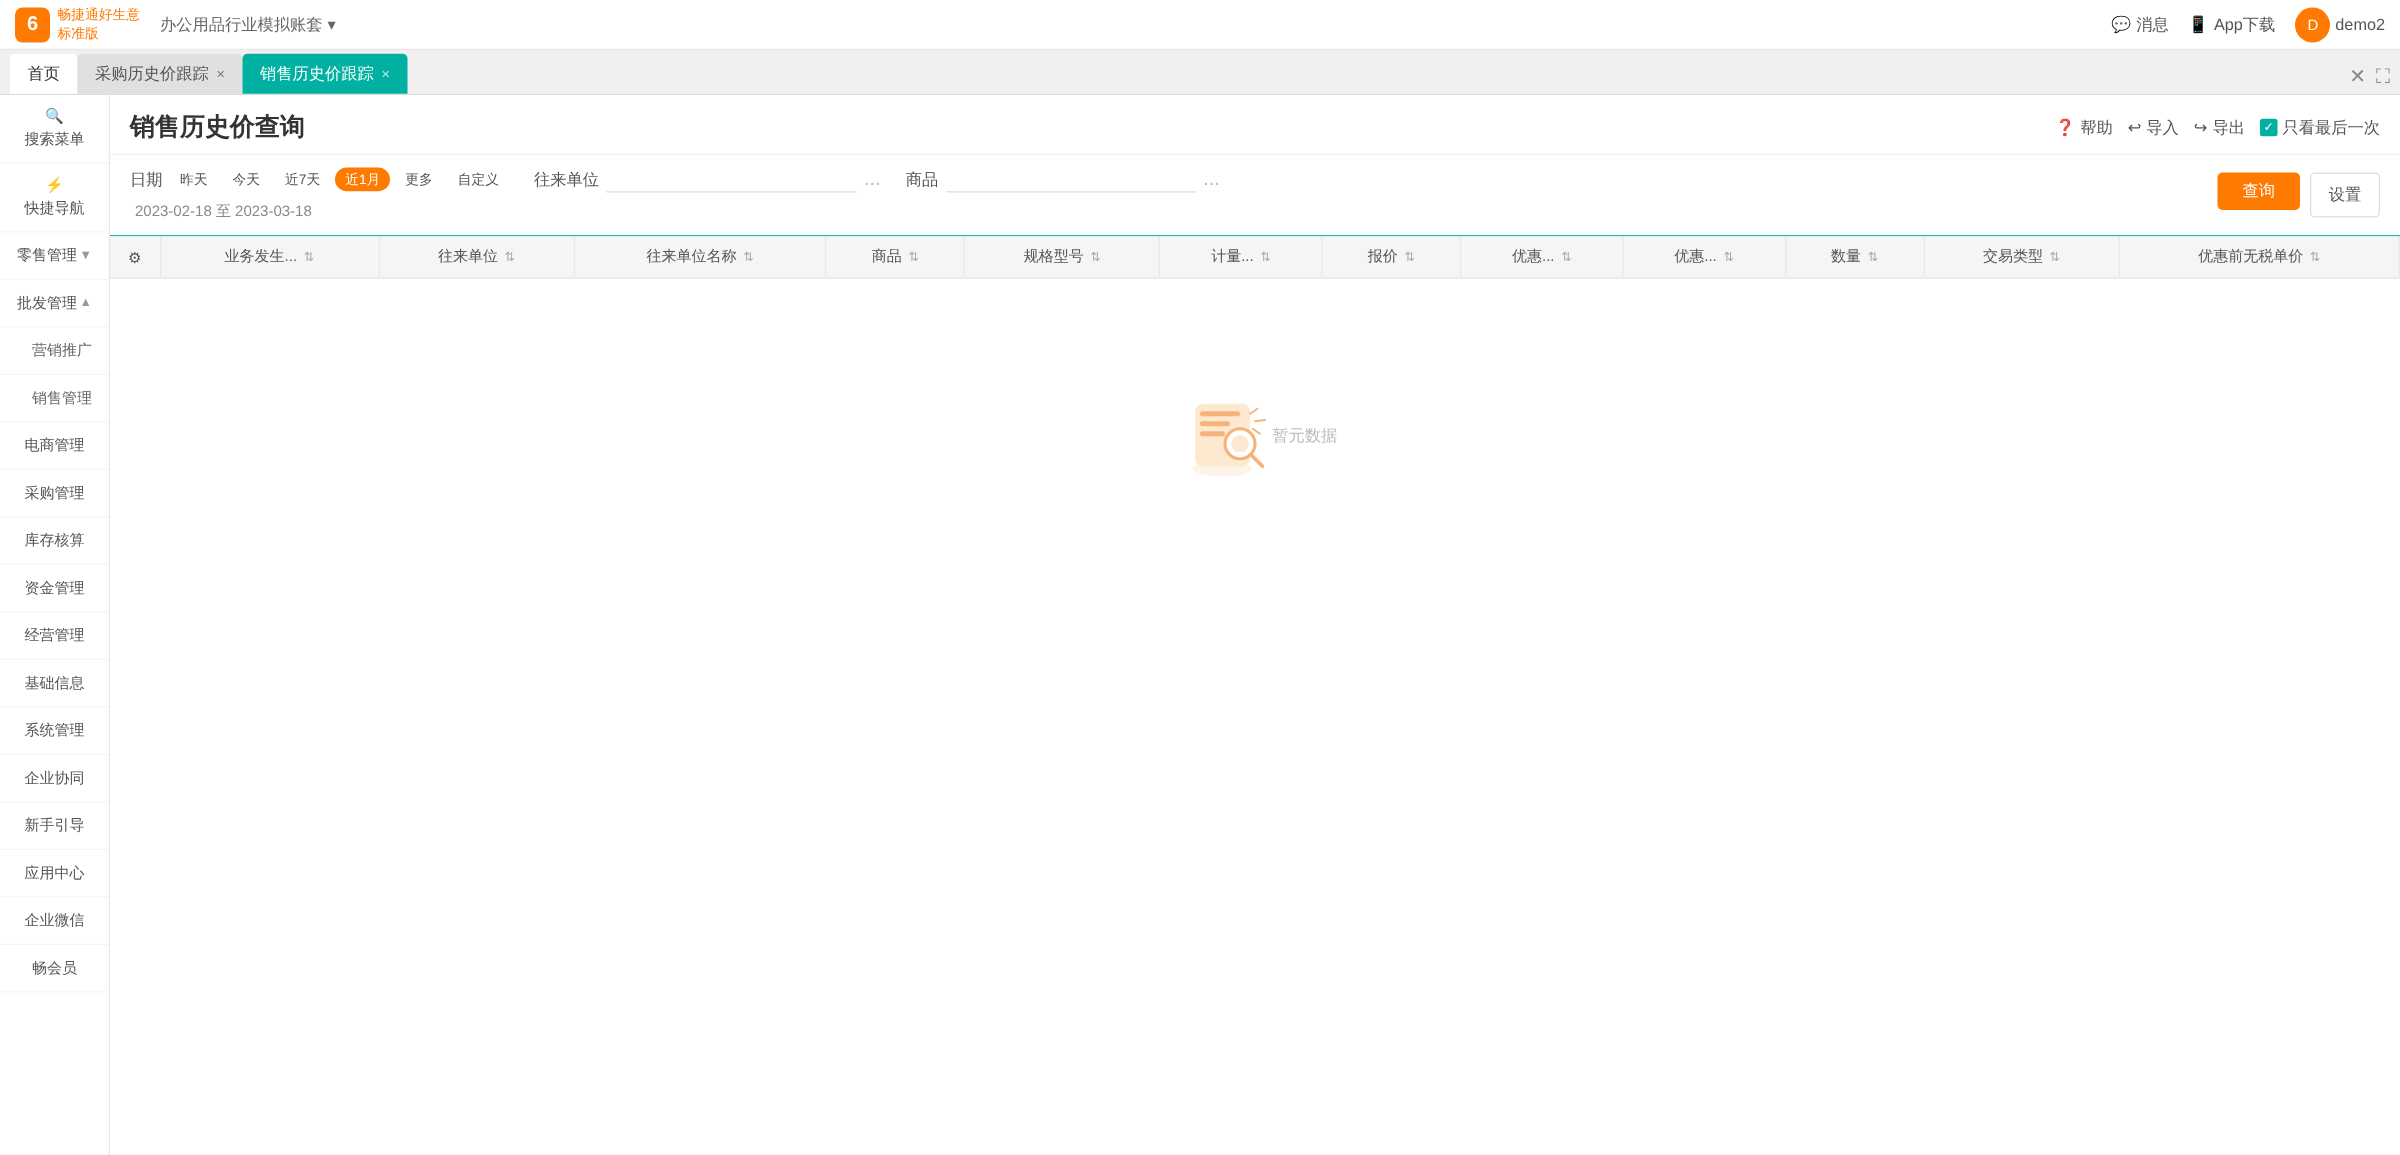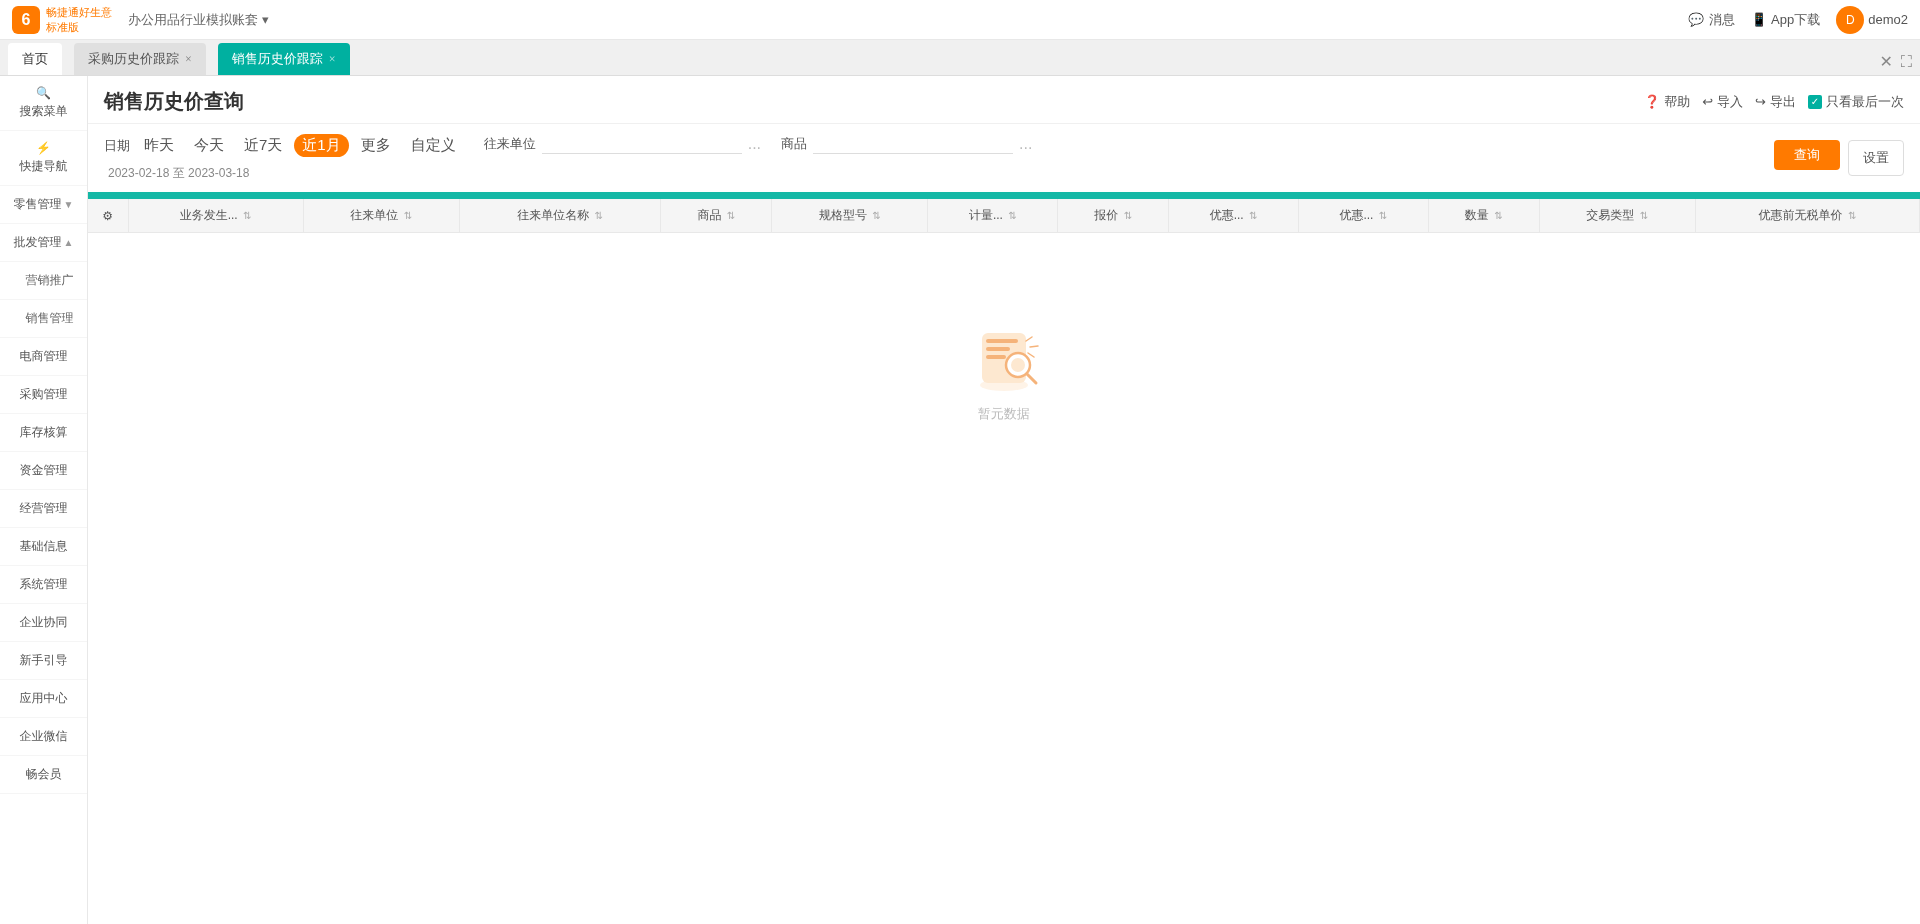--- a/index.html
+++ b/index.html
@@ -40,22 +40,21 @@
       height: 32px;
       display: flex;
       align-items: center;
       gap: 6px;
       padding: 0 14px;
       border-radius: 4px 4px 0 0;
       cursor: pointer;
       font-size: 13px;
       color: #555;
       background: #e0e0e0;
-      margin-right: 12px;
-      font-family: Liberation Serif, serif;
+      margin-right: 0;
     }
     .tab.active {
       background: #00b0a0;
       color: #fff;
     }
     .tab-close {
       font-size: 12px;
       color: inherit;
       opacity: 0.7;
       cursor: pointer;
@@ -120,30 +119,30 @@
     .checkbox-item { display: flex; align-items: center; gap: 4px; }
     .checkbox-checked { width: 14px; height: 14px; background: #00b0a0; border-radius: 2px; display: flex; align-items: center; justify-content: center; color: #fff; font-size: 10px; }
 
     
     .filter-bar {
       padding: 10px 16px;
       display: flex;
       align-items: center;
       gap: 20px;
       flex-wrap: wrap;
-      border-bottom: 7px solid #14b8a6;
+      border-bottom: 1px solid #14b8a6;
       flex-shrink: 0;
     }
     .filter-group { display: flex; align-items: center; gap: 6px; }
     .filter-label { color: #555; font-size: 13px; white-space: nowrap; }
     .date-pills { display: flex; align-items: center; gap: 4px; }
     .date-pill {
       padding: 2px 8px;
       border-radius: 12px;
-      font-size: 15px;
+      font-size: 11px;
       cursor: pointer;
       color: #555;
     }
     .date-pill.active { background: #ff7a00; color: #fff; border-radius: 12px; }
     .date-range { font-size: 12px; color: #888; margin-left: 4px; }
     .filter-input {
       border: none;
       border-bottom: 1px solid #ddd;
       padding: 2px 6px;
       width: 200px;
@@ -187,21 +186,20 @@
       white-space: nowrap;
       font-size: 12px;
     }
     .data-table th:first-child { width: 40px; text-align: center; }
     .sort-icon { color: #aaa; font-size: 10px; margin-left: 2px; }
     .col-settings { text-align: center; cursor: pointer; }
 
     
     .empty-state {
       display: flex;
-      flex-direction: column;
       align-items: center;
       justify-content: center;
       padding: 80px 0;
       color: #ccc;
     }
     .empty-icon {
       width: 80px;
       height: 80px;
       margin-bottom: 12px;
       position: relative;

